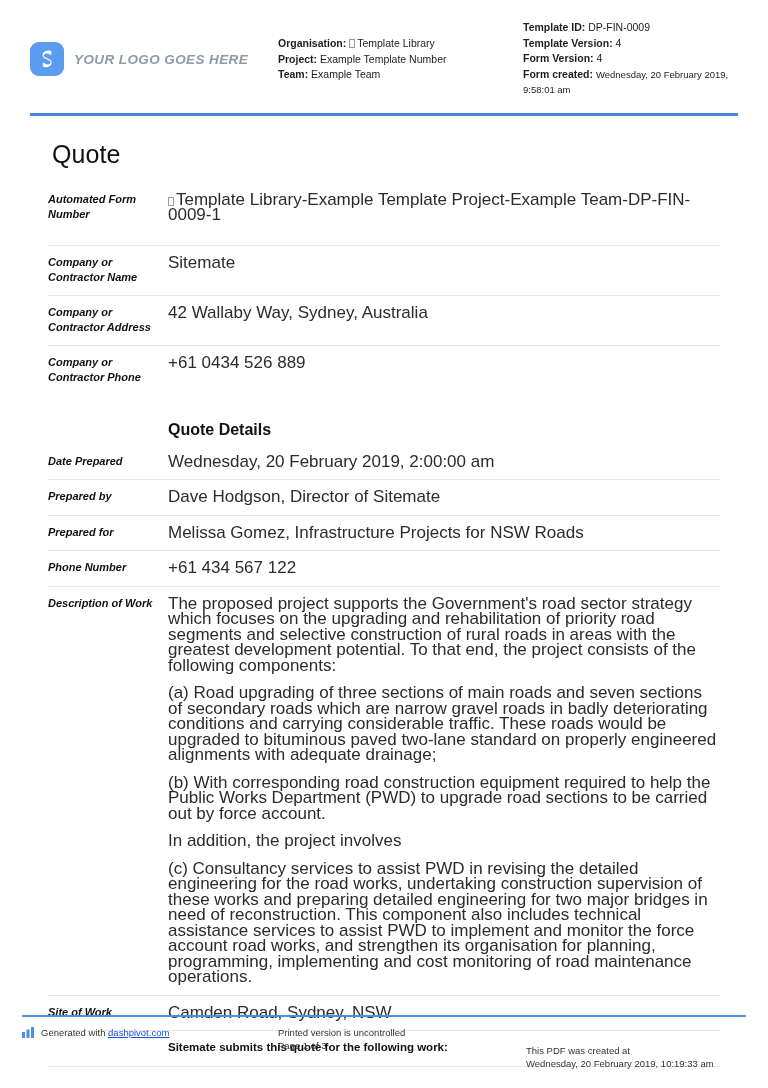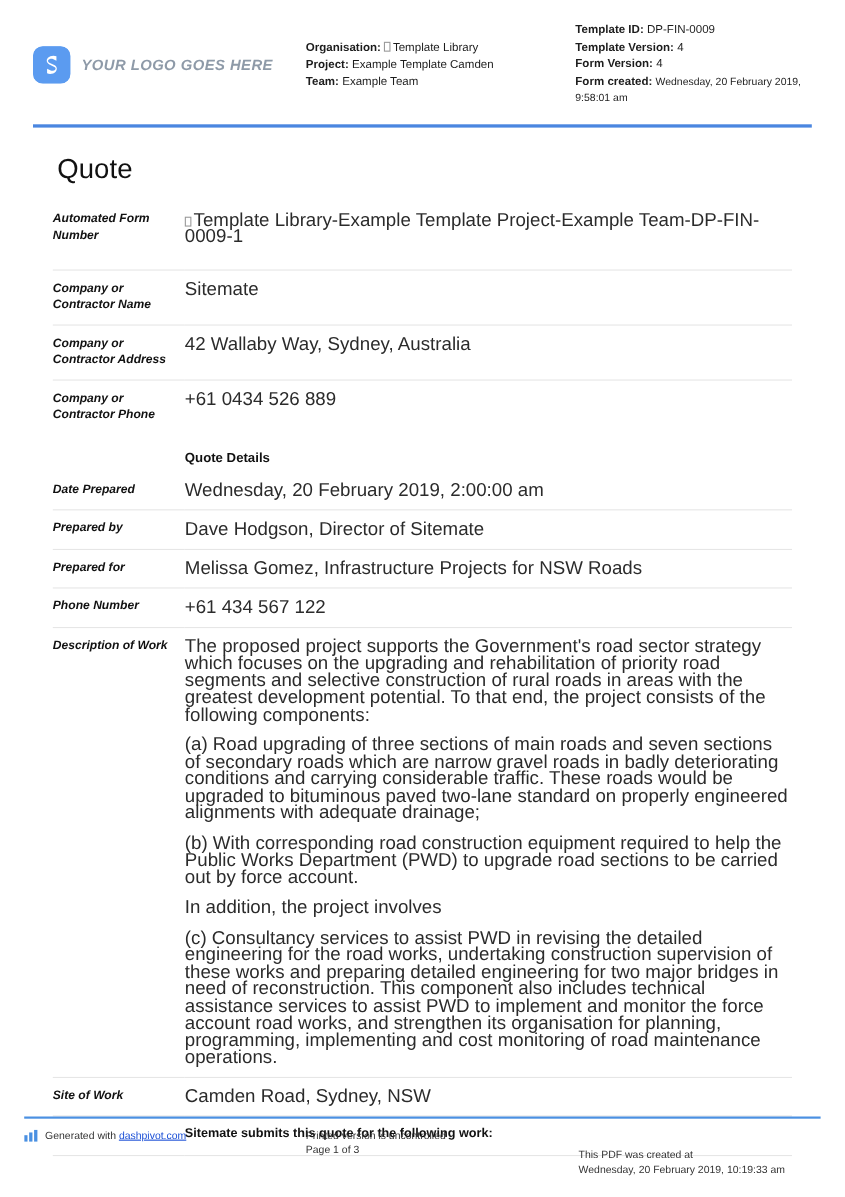--- a/index.html
+++ b/index.html
@@ -102,24 +102,24 @@
     font-weight: normal;
     color: #111;
     margin: 24px 0 14px 4px;
     letter-spacing: 0.1px;
   }
 
   .section-heading-row {
     padding: 14px 0 6px 0;
   }
   .section-heading {
-    font-size: 12px;
+    font-size: 16px;
     font-weight: bold;
     color: #111;
-    margin: 0 0 0 120px;
+    margin: 12px 0 0 120px;
   }
 
   table.form-table {
     width: 100%;
     border-collapse: collapse;
     table-layout: fixed;
   }
   table.form-table td {
     vertical-align: top;
     padding: 9px 0 10px 0;
@@ -201,21 +201,21 @@
       <div class="logo-text">YOUR LOGO GOES HERE</div>
     </div>
 
     <div class="hdr-col hdr-col-mid">
       <div class="hdr-line">
         <b>Organisation:</b>
         <span class="tofu"></span><span class="hdr-val">Template Library</span>
       </div>
       <div class="hdr-line">
         <b>Project:</b>
-        <span class="hdr-val">Example Template Camden</span>
+        <span class="hdr-val">Example Template Number</span>
       </div>
       <div class="hdr-line">
         <b>Team:</b>
         <span class="hdr-val">Example Team</span>
       </div>
     </div>
 
     <div class="hdr-col hdr-col-right">
       <div class="hdr-line">
         <b>Template ID:</b>

